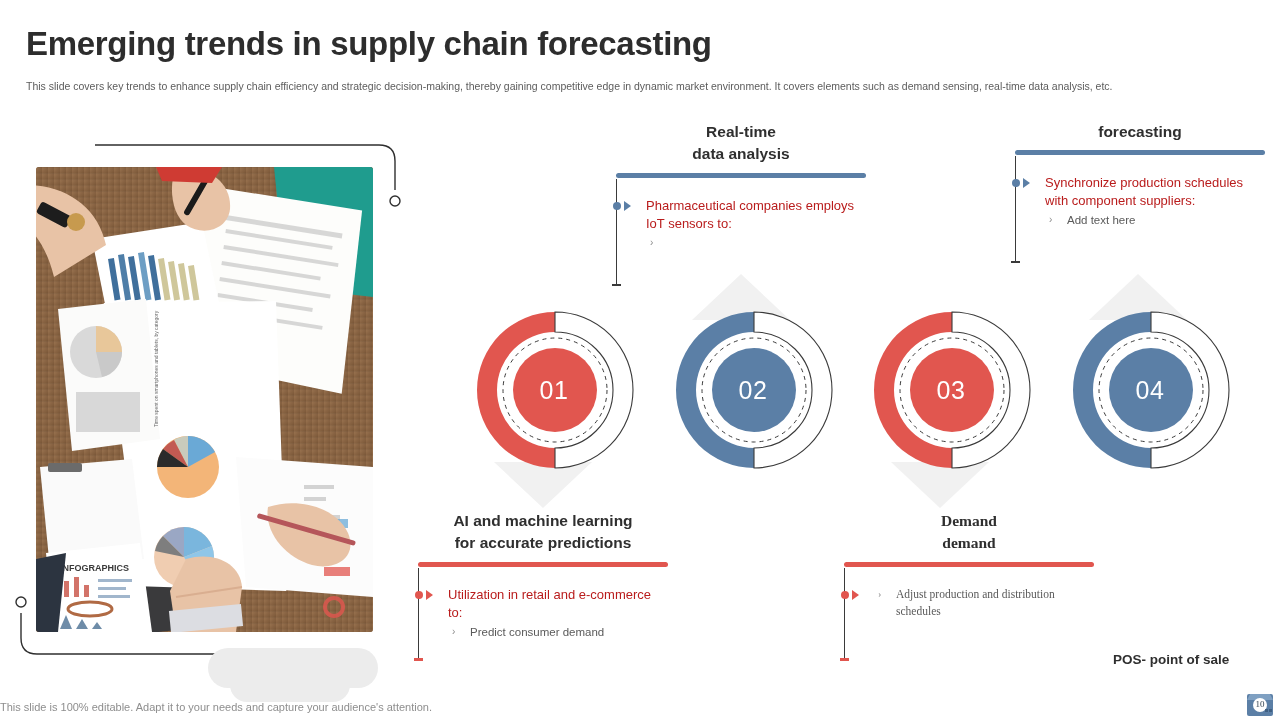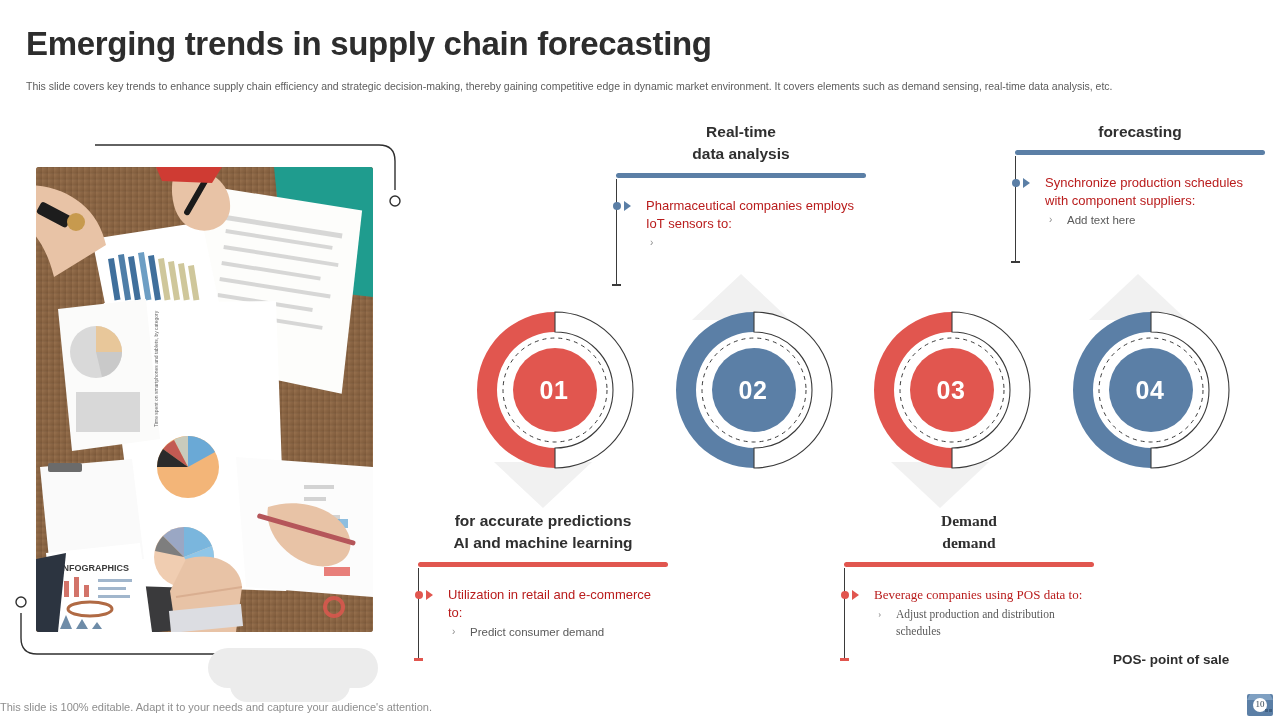--- a/index.html
+++ b/index.html
@@ -46,21 +46,21 @@
     background: #ececec; border-radius: 18px;
   }
 
   
   .circles { position: absolute; left: 450px; top: 300px; }
   .circle-wrap { position: absolute; width: 186px; height: 180px; }
   .circle-wrap svg { display: block; }
   .circle-num {
     position: absolute; left: 0; top: 0; width: 186px; height: 180px;
     display: flex; align-items: center; justify-content: center;
-    font-size: 25px; font-weight: bold; color: #ffffff;
+    font-size: 25px; font-weight: normal; color: #ffffff;
     letter-spacing: 0.5px;
     padding-right: 2px;
   }
 
   
   .arrow { position: absolute; }
 
   
   .block { position: absolute; }
   .block-head {
@@ -348,22 +348,22 @@
       <div class="lvl1">Synchronize production schedules with component suppliers:</div>
       <div class="lvl2">
         <span class="chev">›</span>
         <span>Add text here</span>
       </div>
     </div>
   </div>
 
   <div class="block" style="left:418px; top:510px; width:250px;">
     <div class="block-head">
+      <div>AI and machine learning</div>
       <div>for accurate predictions</div>
-      <div>AI and machine learning</div>
     </div>
     <div class="rule red"></div>
     <div class="body-row">
       <div class="vline" style="height:92px;"></div>
       <div class="vcap red" style="top:72px;"></div>
       <span class="bullet-dot red"></span>
       <span class="bullet-tri red"></span>
       <div class="lvl1">Utilization in retail and e-commerce to:</div>
       <div class="lvl2">
         <span class="chev">›</span>
@@ -376,21 +376,20 @@
     <div class="block-head">
       <div>Demand</div>
       <div>demand</div>
     </div>
     <div class="rule red"></div>
     <div class="body-row">
       <div class="vline" style="height:92px;"></div>
       <div class="vcap red" style="top:72px;"></div>
       <span class="bullet-dot red"></span>
       <span class="bullet-tri red"></span>
-      <div class="lvl1">Beverage companies using POS data to:</div>
       <div class="lvl2">
         <span class="chev">›</span>
         <span>Adjust production and distribution schedules</span>
       </div>
     </div>
   </div>
 
   <div class="pos-note">POS- point of sale</div>
   <div class="footer">This slide is 100% editable. Adapt it to your needs and capture your audience's attention.</div>
 

